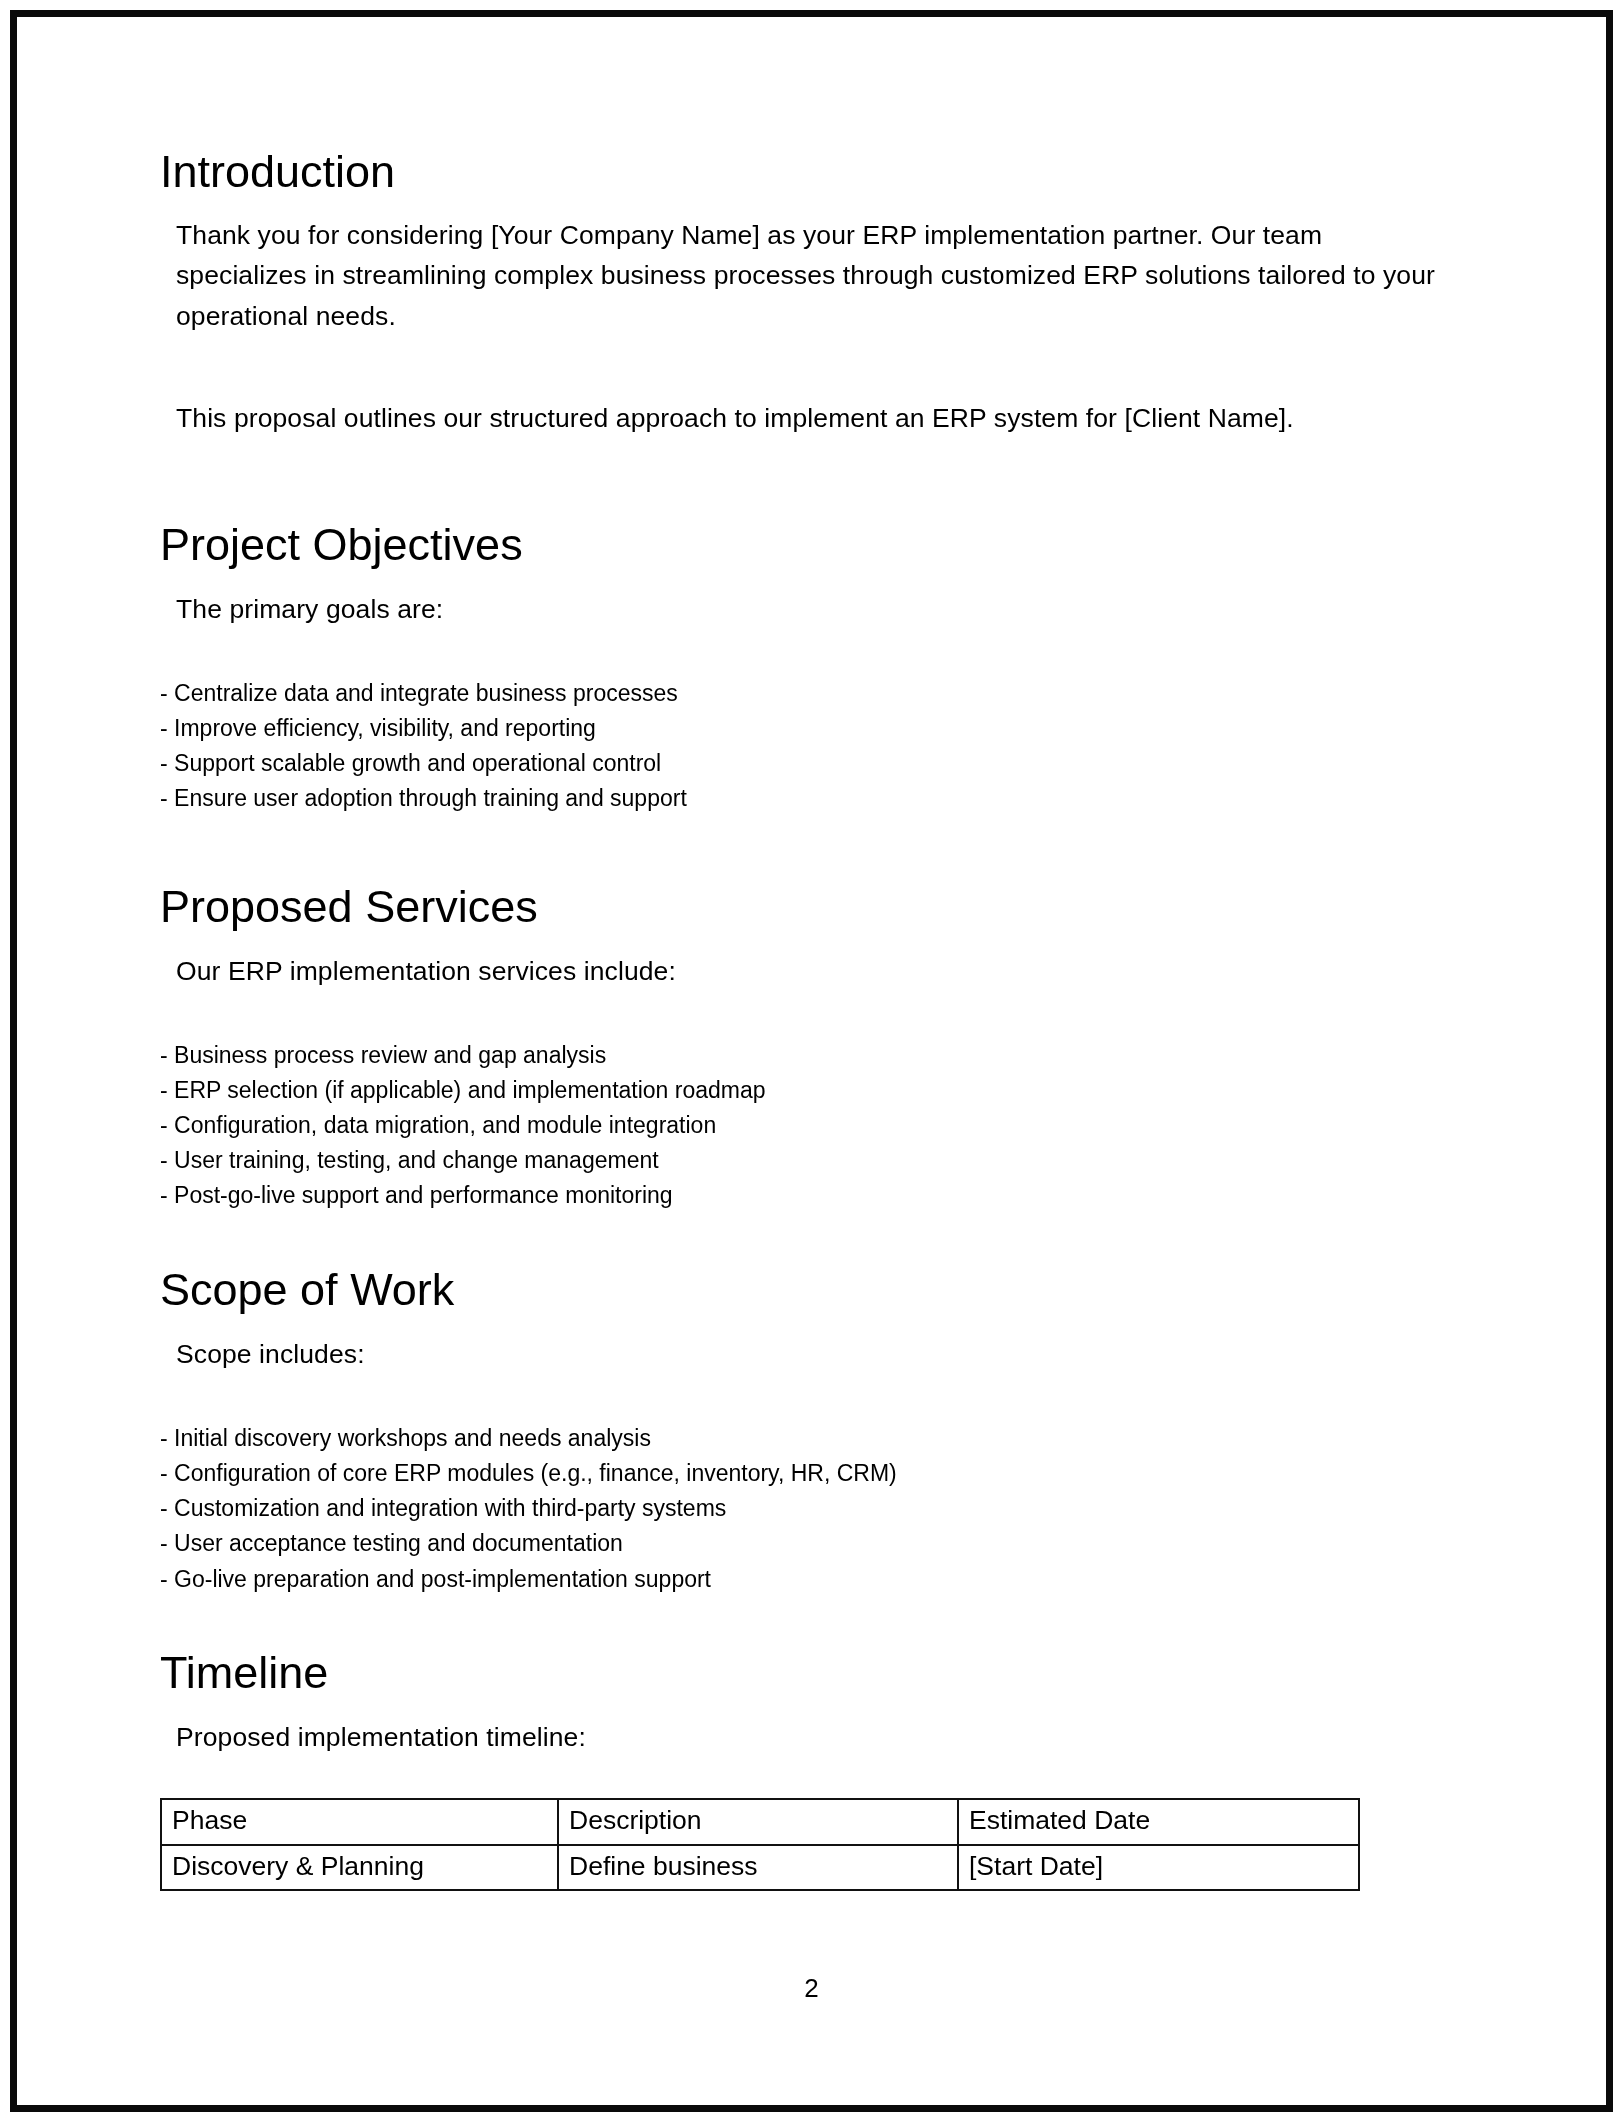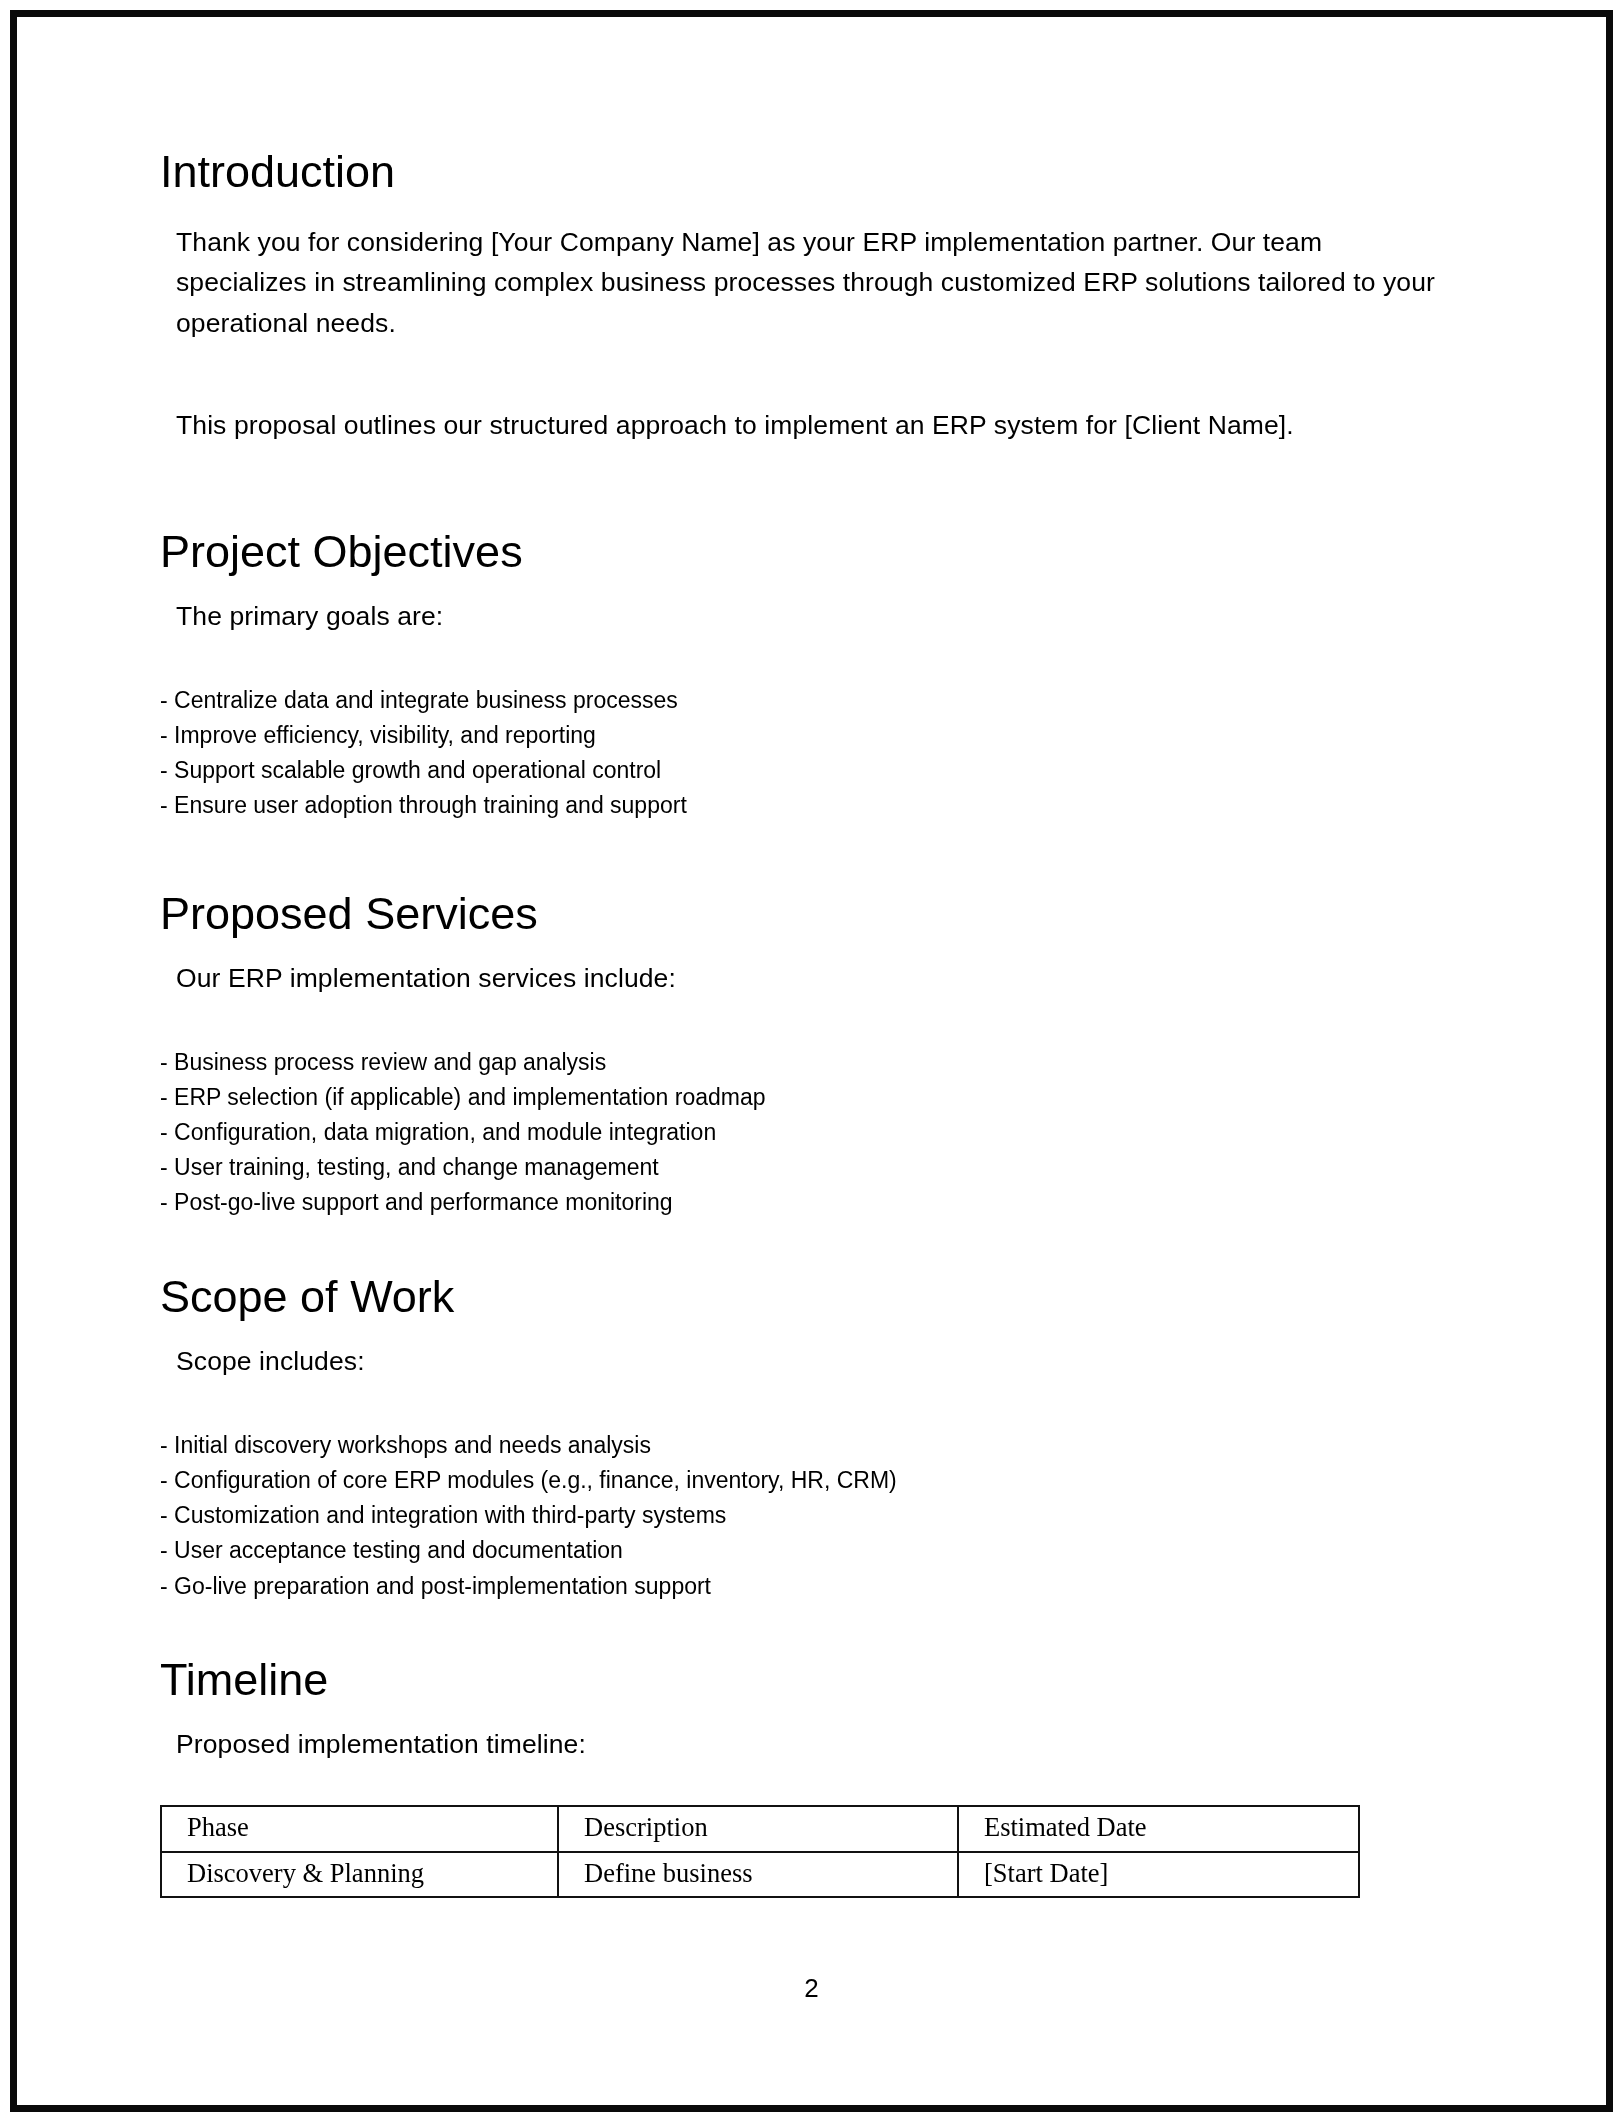--- a/index.html
+++ b/index.html
@@ -36,21 +36,21 @@
     top: 148px;
     width: 1300px;
   }
   h1.section-heading {
     font-size: 45px;
     font-weight: 400;
     line-height: 1.08;
     margin: 0;
     letter-spacing: 0px;
   }
-  .sec-intro h1 { margin-bottom: 25px; }
+  .sec-intro h1 { margin-bottom: 18px; }
   .para {
     font-size: 26.5px;
     line-height: 1.53;
     margin: 16px;
     letter-spacing: 0.1px;
   }
   .gap-para { height: 30px; }
   .bullets {
     font-size: 23px;
     line-height: 1.53;
@@ -67,24 +67,23 @@
   table.timeline-table {
     border-collapse: collapse;
     width: 1198px;
     margin-top: 40px;
     table-layout: fixed;
   }
   table.timeline-table td {
     border: 2px solid #111111;
     font-size: 26.5px;
     line-height: 1.2;
-    padding: 5px 10px 7px 25px;
+    padding: 5px 10px 7px 10px;
     vertical-align: middle;
     height: 30px;
-    font-family: Liberation Serif, serif;
   }
   table.timeline-table col.c1 { width: 397px; }
   table.timeline-table col.c2 { width: 400px; }
   table.timeline-table col.c3 { width: 401px; }
 
   .page-number {
     position: absolute;
     left: 0;
     right: 0;
     top: 1975px;

